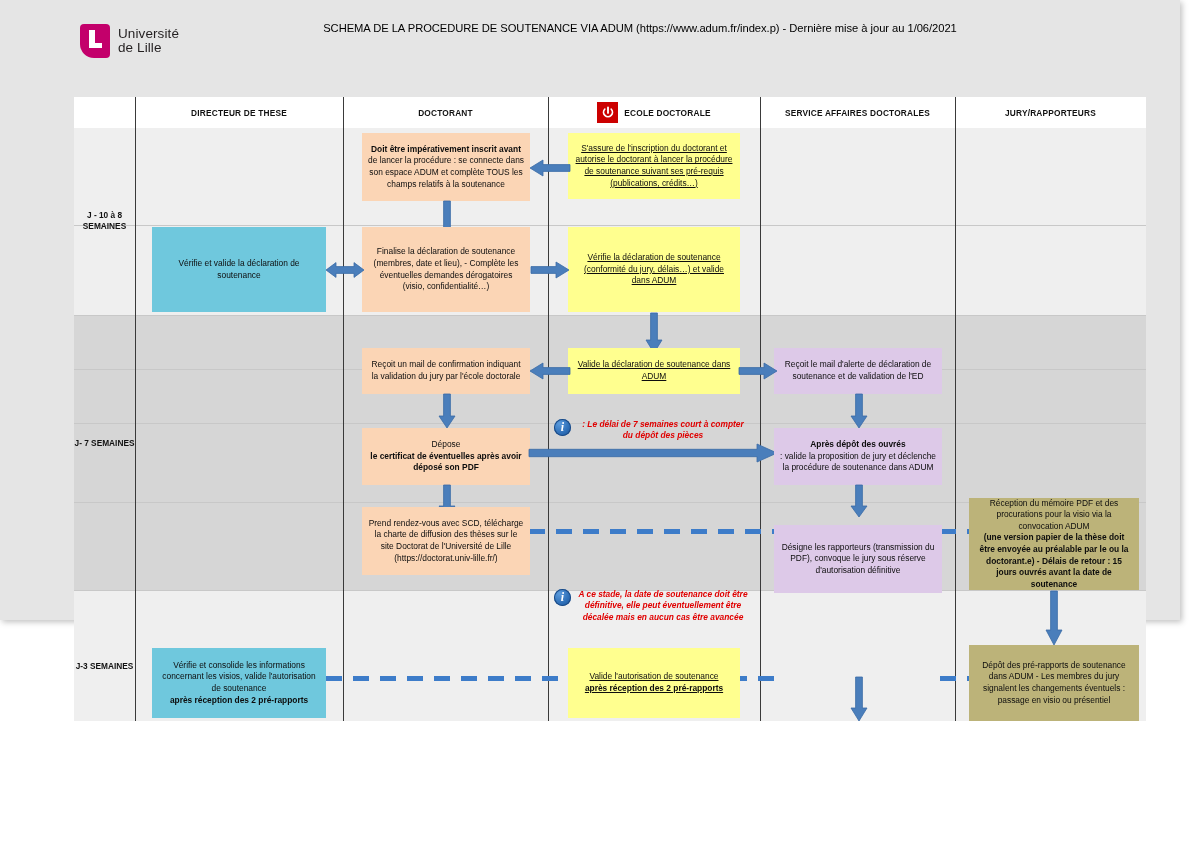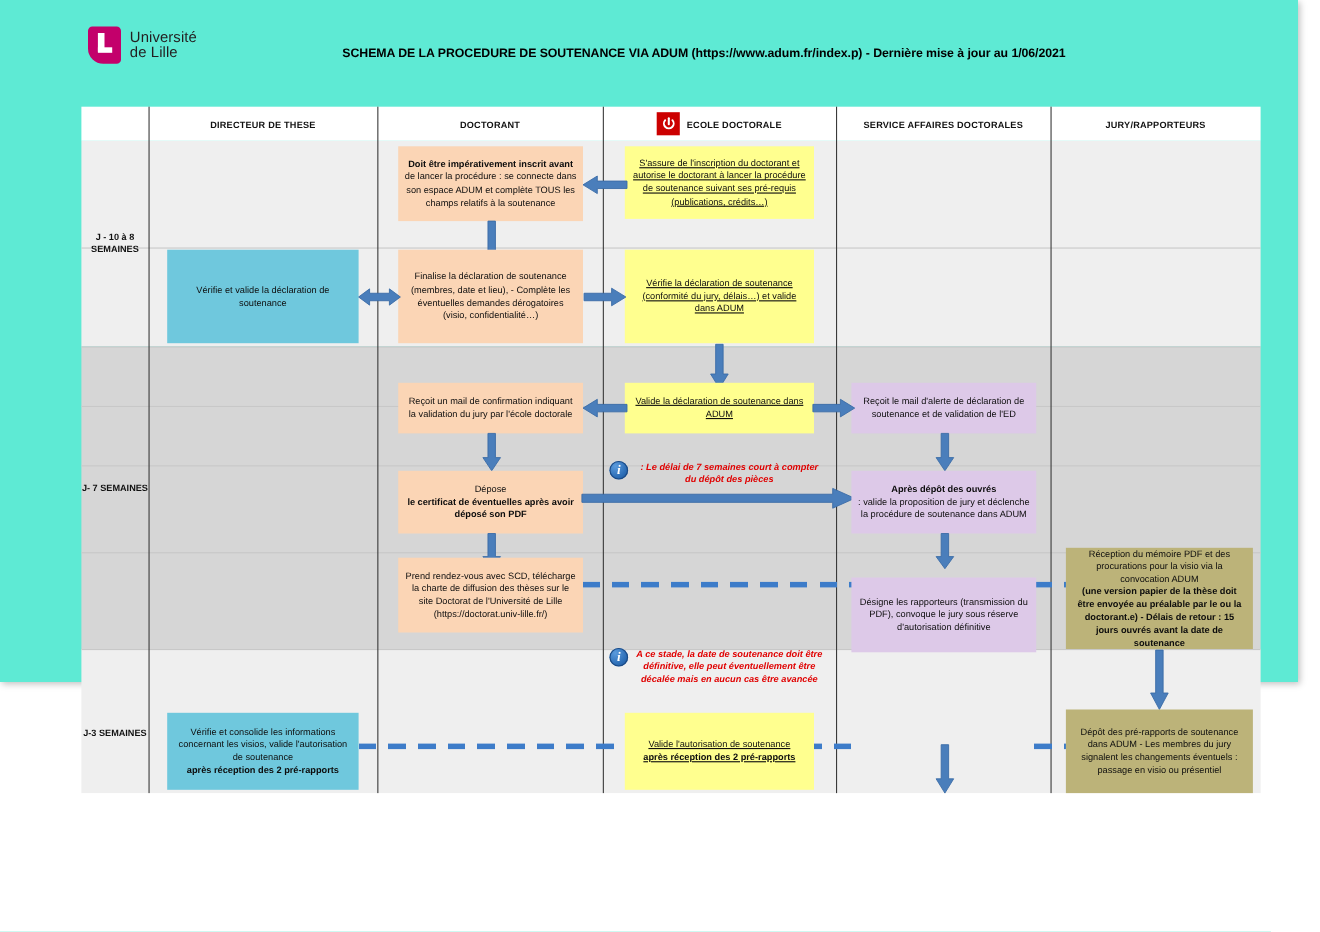--- a/index.html
+++ b/index.html
@@ -6,21 +6,21 @@
   body{
     width:1200px;height:847px;
     background:#ffffff;
     font-family:"Liberation Sans", sans-serif;
     overflow:hidden;
     position:relative;
   }
   
   #sheet{
     position:absolute;left:0;top:0;width:1180px;height:620px;
-    background:#5eead4;
+    background:#e5e5e5;
     box-shadow:2px 2px 6px rgba(0,0,0,.25);
   }
 
   
   #header{position:absolute;left:0;top:0;width:1180px;height:92px;}
   #logo-wrap{position:absolute;left:80px;top:24px;display:flex;align-items:center;gap:8px;}
   .logo-mark{
     width:30px;height:34px;background:#C3006B;
     border-radius:4px 4px 4px 14px;
     position:relative;flex:0 0 auto;
@@ -31,22 +31,22 @@
   }
   .logo-mark:before{
     content:"";position:absolute;left:9px;top:19px;
     width:13px;height:5px;background:#ffffff;
   }
   #logo-text{
     font-size:13.5px;line-height:14.5px;color:#231f20;font-weight:400;
     letter-spacing:.1px;
   }
   #doc-title{
-    position:absolute;left:300px;top:43px;width:680px;
-    text-align:center;font-size:11.2px;font-weight:bold;color:#000;
+    position:absolute;left:300px;top:22px;width:680px;
+    text-align:center;font-size:11.2px;font-weight:normal;color:#000;
     letter-spacing:-0.05px;
   }
 
   
   #grid{position:absolute;left:74px;top:97px;width:1072px;height:624px;}
 
   .colhead-row{position:absolute;left:0;top:0;width:1072px;height:31px;background:#ffffff;}
   .colhead{
     position:absolute;top:0;height:31px;
     display:flex;align-items:center;justify-content:center;gap:6px;

